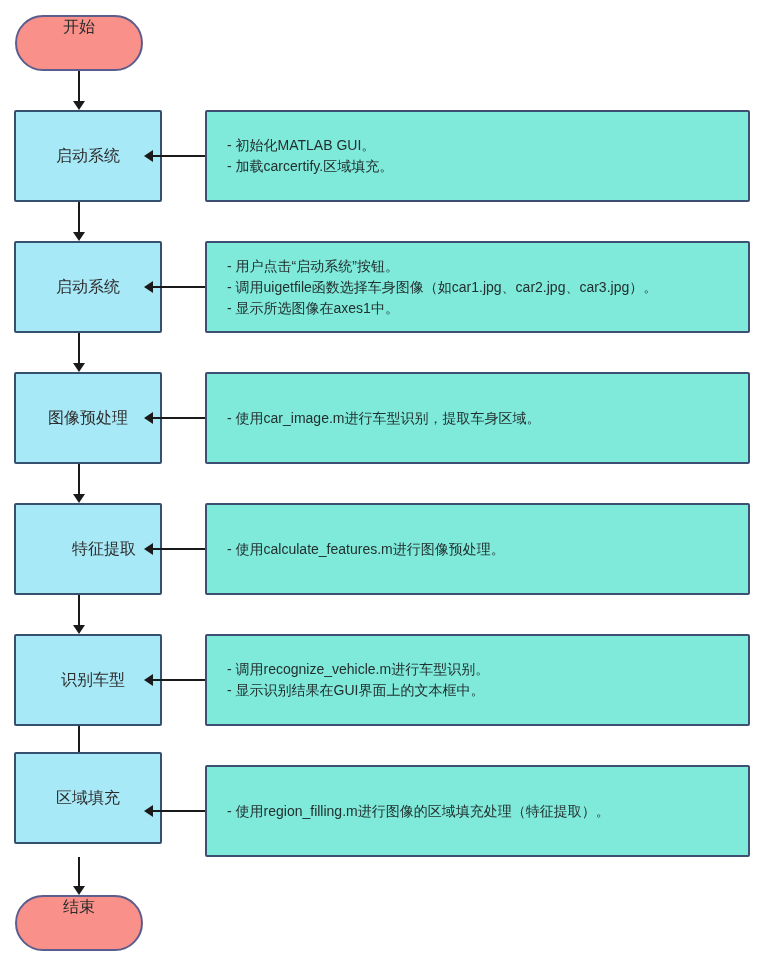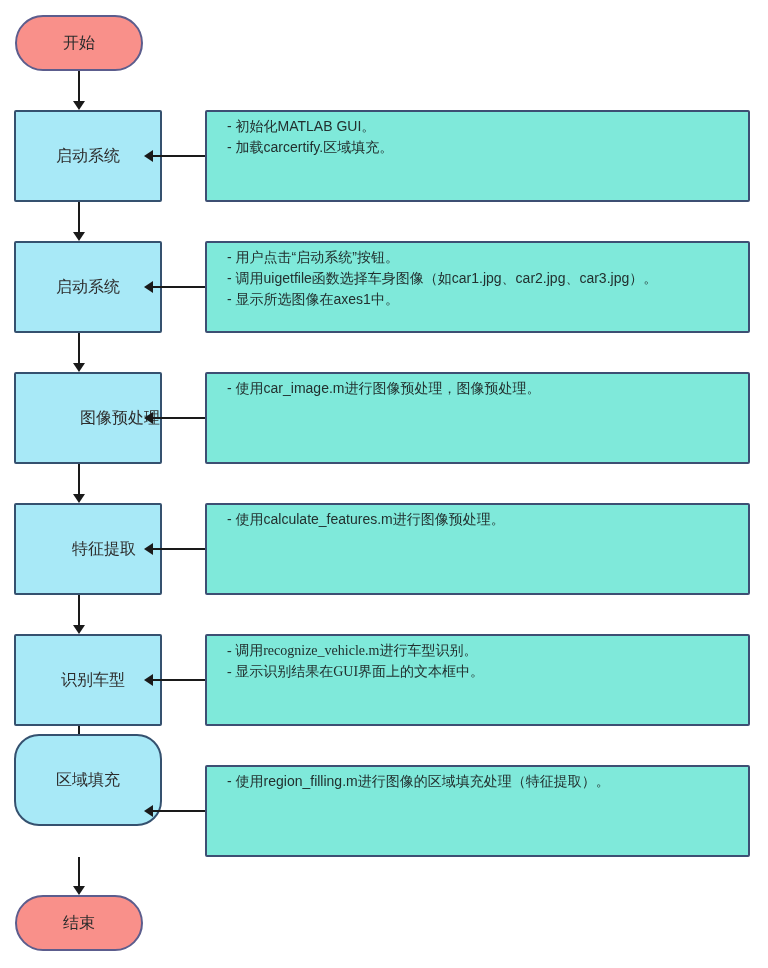--- a/index.html
+++ b/index.html
@@ -17,21 +17,21 @@
   .terminal {
     position: absolute;
     left: 15px;
     width: 128px;
     height: 56px;
     background: var(--terminal-fill, #f9908a);
     border: 2px solid var(--terminal-border, #5c5d8d);
     border-radius: 28px;
     box-sizing: border-box;
     display: flex;
-    align-items: center;
+    align-items: flex-start;
     justify-content: center;
     font-size: 16px;
     color: var(--text, #2d2d2d);
   }
   .node {
     position: absolute;
     left: 14px;
     width: 148px;
     height: 92px;
     background: var(--node-fill, #a8e9f7);
@@ -48,20 +48,21 @@
     position: absolute;
     left: 205px;
     width: 545px;
     height: 92px;
     background: var(--note-fill, #7fe9da);
     border: 2px solid var(--note-border, #3d4f73);
     border-radius: 2px;
     box-sizing: border-box;
     display: flex;
     flex-direction: column;
+    justify-content: center;
     padding: 4px 10px 4px 20px;
     font-size: 14px;
     line-height: 21px;
     color: #22302f;
   }
   .note .note-line { white-space: nowrap; }
   .vline {
     position: absolute;
     left: 78px;
     width: 2px;
@@ -120,55 +121,55 @@
   <div class="hline" style="top:286px;"></div>
   <div class="head-left" style="top:281px;"></div>
   <div class="note" style="top:241px;">
     <div class="note-line">- 用户点击“启动系统”按钮。</div>
     <div class="note-line">- 调用uigetfile函数选择车身图像（如car1.jpg、car2.jpg、car3.jpg）。</div>
     <div class="note-line">- 显示所选图像在axes1中。</div>
   </div>
   <div class="vline" style="top:333px; height:30px;"></div>
   <div class="head-down" style="top:363px;"></div>
 
-  <div class="node" style="top:372px;justify-content:flex-end;">
+  <div class="node" style="top:372px;">
     <span>图像预处理</span>
   </div>
   <div class="hline" style="top:417px;"></div>
   <div class="head-left" style="top:412px;"></div>
   <div class="note" style="top:372px;">
-    <div class="note-line">- 使用car_image.m进行图像预处理，图像预处理。</div>
+    <div class="note-line">- 使用car_image.m进行车型识别，提取车身区域。</div>
   </div>
   <div class="vline" style="top:464px; height:30px;"></div>
   <div class="head-down" style="top:494px;"></div>
 
   <div class="node" style="top:503px;padding-left:32px;">
     <span>特征提取</span>
   </div>
   <div class="hline" style="top:548px;"></div>
   <div class="head-left" style="top:543px;"></div>
   <div class="note" style="top:503px;">
     <div class="note-line">- 使用calculate_features.m进行图像预处理。</div>
   </div>
   <div class="vline" style="top:595px; height:30px;"></div>
   <div class="head-down" style="top:625px;"></div>
 
   <div class="node" style="top:634px;padding-left:10px;">
     <span>识别车型</span>
   </div>
   <div class="hline" style="top:679px;"></div>
   <div class="head-left" style="top:674px;"></div>
-  <div class="note" style="top:634px;font-family:Liberation Serif, serif;">
+  <div class="note" style="top:634px;">
     <div class="note-line">- 调用recognize_vehicle.m进行车型识别。</div>
     <div class="note-line">- 显示识别结果在GUI界面上的文本框中。</div>
   </div>
   <div class="vline" style="top:726px; height:30px;"></div>
   <div class="head-down" style="top:756px;"></div>
 
-  <div class="node" style="top:734px;border-radius:25px;">
+  <div class="node" style="top:752px;">
     <span>区域填充</span>
   </div>
   <div class="hline" style="top:810px;"></div>
   <div class="head-left" style="top:805px;"></div>
   <div class="note" style="top:765px;">
     <div class="note-line">- 使用region_filling.m进行图像的区域填充处理（特征提取）。</div>
   </div>
   <div class="vline" style="top:857px; height:29px;"></div>
   <div class="head-down" style="top:886px;"></div>
 

